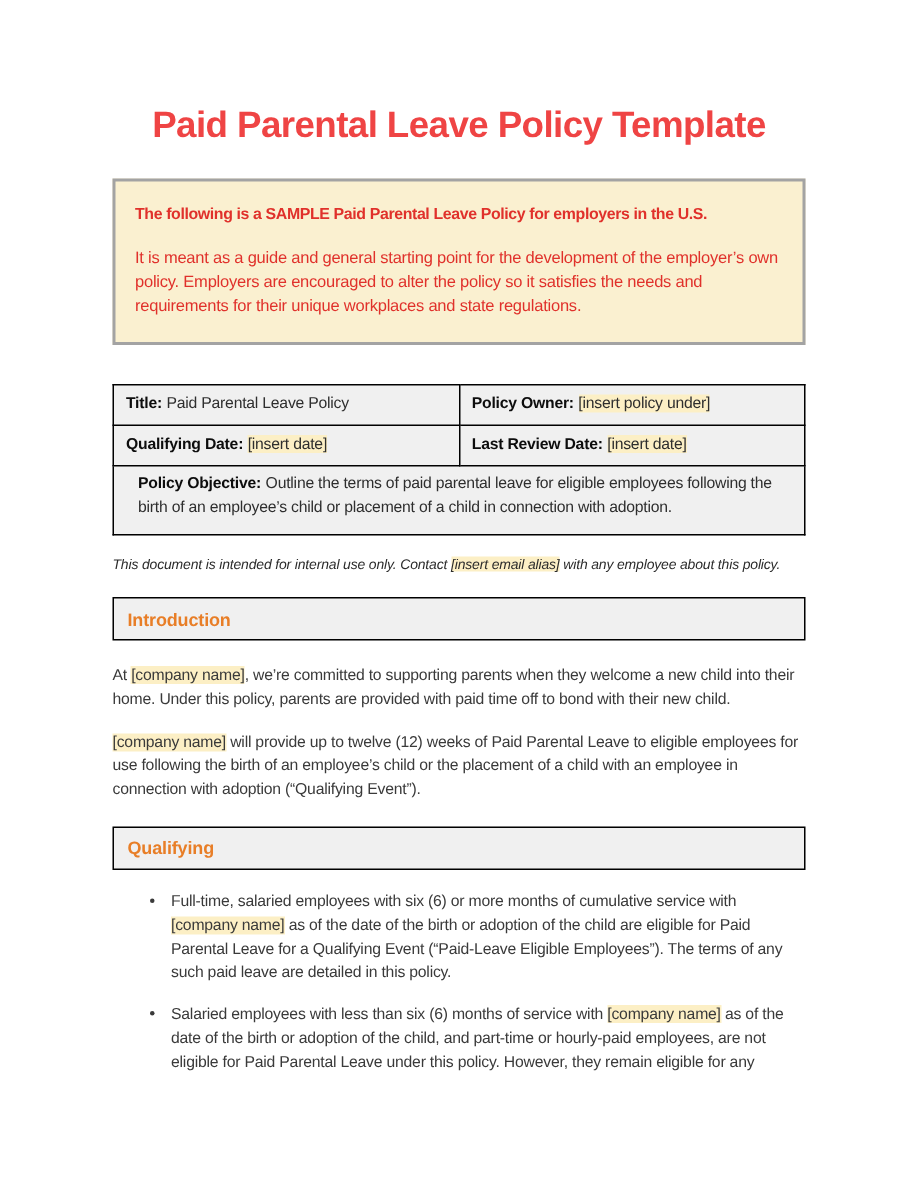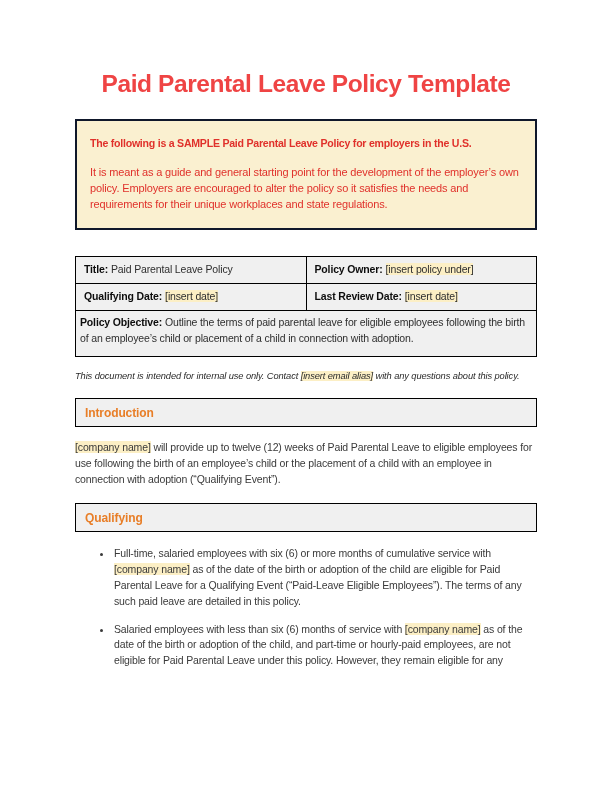--- a/index.html
+++ b/index.html
@@ -9,40 +9,40 @@
   }
   .page{box-sizing:border-box;width:612px;height:792px;padding:68px 75px 0 75px;overflow:hidden;}
 
   .doc-title{
     margin:0;font-size:24.5px;line-height:32px;font-weight:bold;color:#ef4444;
     text-align:center;white-space:nowrap;letter-spacing:-0.4px;
   }
 
   .notice{
     box-sizing:border-box;margin-top:19px;height:111px;
-    border:2px solid #0f172a;background:#FAF0D0;padding:14px 13px 0 13px;
+    border:2px solid #a3a3a3;background:#FAF0D0;padding:14px 13px 0 13px;
   }
   .notice-heading{
     margin:0;color:#E0312B;font-weight:bold;font-size:10.6px;line-height:17px;
     white-space:nowrap;letter-spacing:-0.25px;
   }
   .notice-body{
     margin:12px 0 0 0;color:#E0312B;font-size:11px;line-height:16.2px;letter-spacing:-0.15px;
   }
 
   table.meta{
     margin-top:26px;width:100%;border-collapse:collapse;table-layout:fixed;
     font-size:10.5px;letter-spacing:-0.15px;color:#2e2e2e;
   }
   table.meta td{
     border:1.5px solid #000;background:#F0F0F0;
     padding:0 8px;vertical-align:middle;line-height:15.5px;
   }
   table.meta tr.meta-row td{height:26px;}
-  table.meta td.objective-cell{height:37px;padding:4px 4px;vertical-align:top;}
+  table.meta td.objective-cell{height:37px;padding:4px 16px;vertical-align:top;}
   .lbl{font-weight:bold;color:#0d0d0d;margin-right:3px;}
 
   .hl{background:#FCEFC5;}
 
   .internal-note{
     margin-top:13px;font-size:9.3px;font-style:italic;line-height:12px;
     color:#2b2b2b;white-space:nowrap;letter-spacing:-0.1px;
   }
 
   .section-header{
@@ -88,26 +88,27 @@
     <tr class="meta-row">
       <td><span class="lbl">Qualifying Date:</span><span class="hl">[insert date]</span></td>
       <td><span class="lbl">Last Review Date:</span><span class="hl">[insert date]</span></td>
     </tr>
     <tr>
       <td class="objective-cell" colspan="2"><span class="lbl">Policy Objective:</span><span>Outline the terms of paid parental leave for eligible employees following the birth of an employee’s child or placement of a child in connection with adoption.</span></td>
     </tr>
   </tbody>
     </table>
 
-  <p class="internal-note"><span>This document is intended for internal use only. Contact </span><span class="hl">[insert email alias]</span><span> with any questions about this policy.</span></p>
+  <p class="internal-note"><span>This document is intended for internal use only. Contact </span><span class="hl">[insert email alias]</span><span> with any employee about this policy.</span></p>
 
   <div class="section-header">
     <span>Introduction</span>
   </div>
 
+  <p class="body-para first"><span>At </span><span class="hl">[company name]</span><span>, we’re committed to supporting parents when they welcome a new child into their home. Under this policy, parents are provided with paid time off to bond with their new child.</span></p>
 
   <p class="body-para"><span class="hl">[company name]</span><span> will provide up to twelve (12) weeks of Paid Parental Leave to eligible employees for use following the birth of an employee’s child or the placement of a child with an employee in connection with adoption (“Qualifying Event”).</span></p>
 
   <div class="section-header">
     <span>Qualifying</span>
   </div>
 
   <ul class="bullets">
     <li><span>Full-time, salaried employees with six (6) or more months of cumulative service with </span><span class="hl">[company name]</span><span> as of the date of the birth or adoption of the child are eligible for Paid Parental Leave for a Qualifying Event (“Paid-Leave Eligible Employees”). The terms of any such paid leave are detailed in this policy.</span></li>
     <li><span>Salaried employees with less than six (6) months of service with </span><span class="hl">[company name]</span><span> as of the date of the birth or adoption of the child, and part-time or hourly-paid employees, are not eligible for Paid Parental Leave under this policy. However, they remain eligible for any</span></li>

